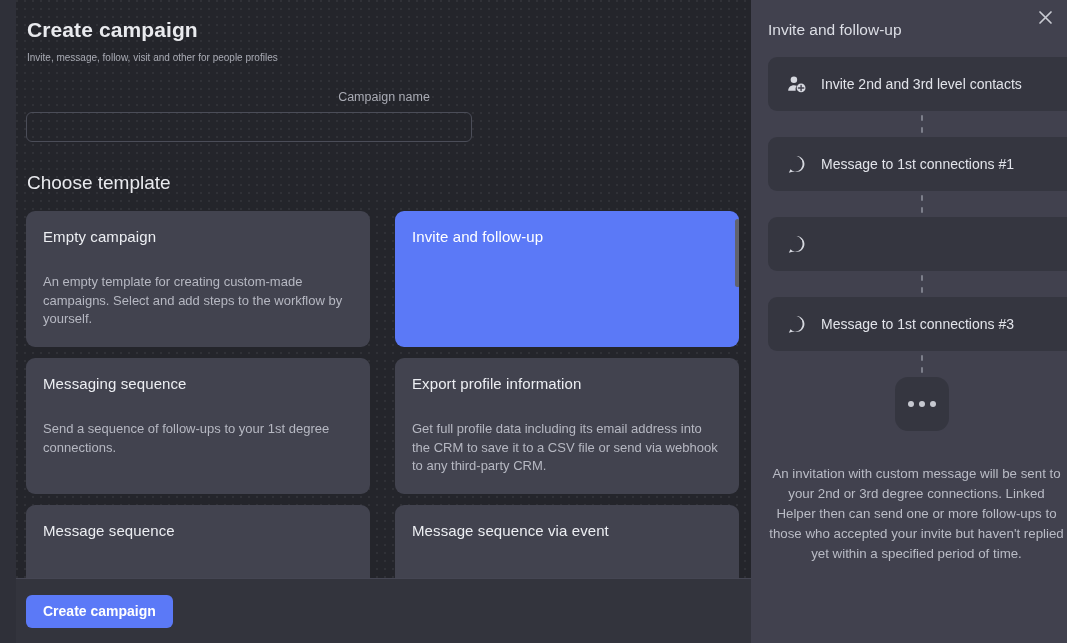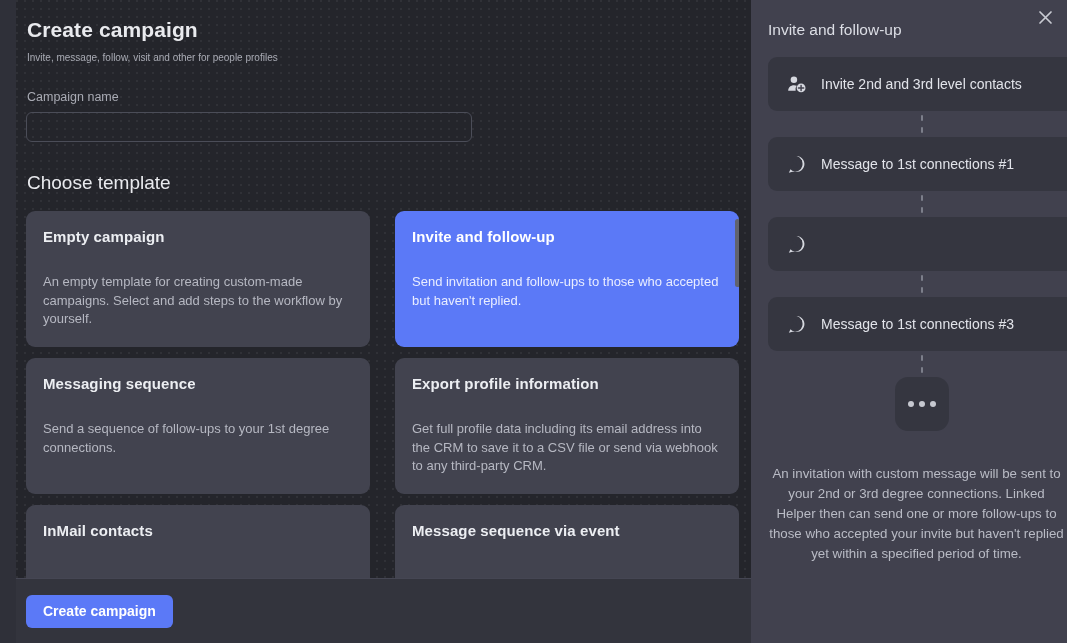--- a/index.html
+++ b/index.html
@@ -54,20 +54,21 @@
   .page-subtitle {
     font-size: 10px;
     color: #a9abb4;
     margin: 10px 0 0 1px;
   }
 
   .field-label {
     font-size: 12.5px;
     color: #a9abb4;
     margin: 27px 0 8px 1px;
+    text-align: center;
   }
 
   #campaign-name-input {
     display: block;
     width: 446px;
     height: 30px;
     border-radius: 6px;
     border: 1px solid #4b4d58;
     background: transparent;
     color: #e9eaee;
@@ -98,21 +99,21 @@
     border-radius: 9px;
     background: #42434f;
     padding: 17px 18px 0 17px;
     cursor: pointer;
     overflow: hidden;
   }
   .template-card.selected { background: #5b79f7; }
 
   .card-title {
     font-size: 15px;
-    font-weight: bold;
+    font-weight: normal;
     color: #eceef2;
     letter-spacing: .1px;
   }
   .template-card.selected .card-title { color: #ffffff; }
 
   .card-desc {
     margin-top: 28px;
     font-size: 13px;
     line-height: 18.5px;
     color: #b6b8c2;
@@ -279,36 +280,35 @@
 
         <div class="template-grid">
 
           <div class="template-card">
             <div class="card-title">Empty campaign</div>
             <div class="card-desc">An empty template for creating custom-made campaigns. Select and add steps to the workflow by yourself.</div>
           </div>
 
           <div class="template-card selected">
             <div class="card-title">Invite and follow-up</div>
-            <div class="card-desc">Send invitation and follow-ups to those who accepted but haven't replied.</div>
             <div id="card-scrollbar"></div>
           </div>
 
           <div class="template-card">
             <div class="card-title">Messaging sequence</div>
             <div class="card-desc">Send a sequence of follow-ups to your 1st degree connections.</div>
           </div>
 
           <div class="template-card">
             <div class="card-title">Export profile information</div>
             <div class="card-desc">Get full profile data including its email address into the CRM to save it to a CSV file or send via webhook to any third-party CRM.</div>
           </div>
 
           <div class="template-card">
-            <div class="card-title">InMail contacts</div>
+            <div class="card-title">Message sequence</div>
             <div class="card-desc"></div>
           </div>
 
           <div class="template-card">
             <div class="card-title">Message sequence via event</div>
             <div class="card-desc"></div>
           </div>
 
         </div>
       </div>

